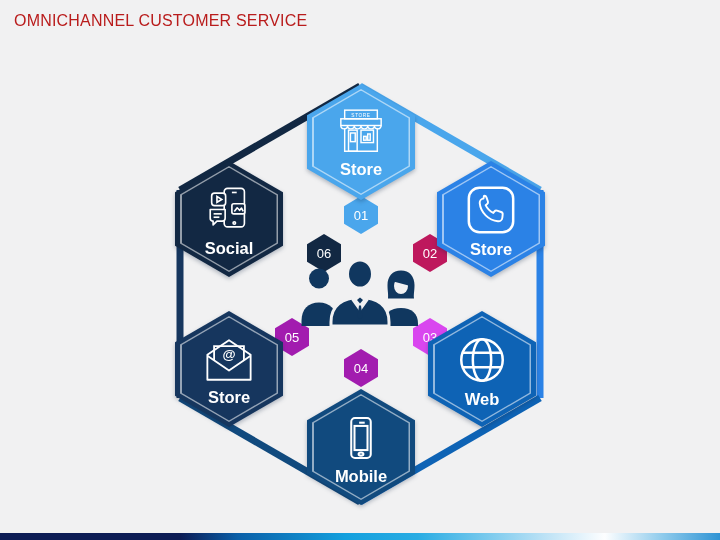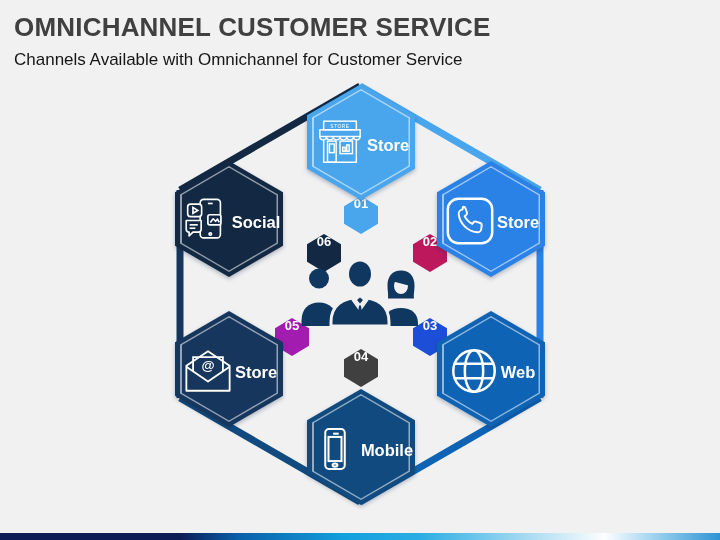--- a/index.html
+++ b/index.html
@@ -2,74 +2,73 @@
 <html><head>
 <meta charset="utf-8">
 <style>
   html,body{margin:0;padding:0;}
   body{
     width:720px;height:540px;position:relative;overflow:hidden;
     font-family:"Liberation Sans", sans-serif;
     background:#F1F1F2;
   }
   .header{position:absolute;left:14px;top:12px;}
-  .title{font-size:26px;font-weight:700;color:#404040;letter-spacing:0.2px;}
+  .title{font-size:16px;font-weight:400;color:#b91c1c;letter-spacing:0.2px;}
   .subtitle{font-size:17px;font-weight:400;color:#161616;margin-top:7px;}
 
   .ring{position:absolute;left:0;top:0;z-index:1;}
 
   .hex{position:absolute;width:108px;height:116px;z-index:3;
        filter:drop-shadow(0 2px 2px rgba(20,40,70,0.3));}
   .hex-layer{position:absolute;
        clip-path:polygon(50% 0,100% 27%,100% 73%,50% 100%,0 73%,0 27%);}
   .hex-base{inset:0;}
   .hex-outline{inset:5px;background:rgba(255,255,255,0.55);}
   .hex-fill{inset:6.5px;}
-  .hex-content{position:absolute;inset:0;display:flex;flex-direction:row;
+  .hex-content{position:absolute;inset:0;display:flex;flex-direction:column;
        align-items:center;justify-content:center;padding-top:4px;}
   .hex-label{color:#fff;font-weight:700;font-size:16.5px;margin-top:3px;}
 
   .badge{position:absolute;width:34px;height:38px;z-index:2;
        clip-path:polygon(50% 0,100% 27%,100% 73%,50% 100%,0 73%,0 27%);
-       display:flex;justify-content:center;
-       color:#fff;font-weight:700;font-size:13px;}
+       display:flex;align-items:center;justify-content:center;
+       color:#fff;font-weight:400;font-size:13px;}
 
   .people{position:absolute;left:298px;top:258px;z-index:3;}
 
   .footer-bar{position:absolute;left:0;bottom:0;width:720px;height:7px;z-index:5;}
 
   .node-icon{display:block;}
 </style>
 </head>
 <body style="background: rgb(241, 241, 242);">
 
 <div class="header">
   <div class="title">OMNICHANNEL CUSTOMER SERVICE</div>
-  <div class="subtitle">Channels Available with Omnichannel for Customer Service</div>
 </div>
 
 <svg class="ring" width="720" height="540" viewBox="0 0 720 540">
   <line x1="180" y1="190" x2="360" y2="86" stroke-width="7" stroke="#122843"></line>
   <line x1="360" y1="86" x2="540" y2="190" stroke-width="7" stroke="#4AA6EC"></line>
   <line x1="540" y1="190" x2="540" y2="398" stroke-width="7" stroke="#2B82E6"></line>
   <line x1="540" y1="398" x2="360" y2="502" stroke-width="7" stroke="#0E63B5"></line>
   <line x1="360" y1="502" x2="180" y2="398" stroke-width="7" stroke="#114A7E"></line>
   <line x1="180" y1="398" x2="180" y2="190" stroke-width="7" stroke="#16365E"></line>
 </svg>
 
 <div class="badge" style="left: 344px; top: 196px; background: rgb(74, 166, 236);">
     <span>01</span>
   </div>
 <div class="badge" style="left: 413px; top: 234px; background: #be185d;">
     <span>02</span>
   </div>
-<div class="badge" style="left: 413px; top: 318px; background: #1d4ed8;">
+<div class="badge" style="left: 413px; top: 318px; background: #d946ef;">
     <span>03</span>
   </div>
-<div class="badge" style="left: 344px; top: 349px; background: #404040;">
+<div class="badge" style="left: 344px; top: 349px; background: #a21caf;">
     <span>04</span>
   </div>
 <div class="badge" style="left: 275px; top: 318px; background: #a21caf;">
     <span>05</span>
   </div>
 <div class="badge" style="left: 275px; top: 234px; background: rgb(18, 40, 67); margin-left: 32px;">
     <span>06</span>
   </div>
 
 <div class="hex" style="left:307px;top:84px">
@@ -99,21 +98,21 @@
   <div class="hex-layer hex-fill" style="background: rgb(43, 130, 230);"></div>
   <div class="hex-content">
     <svg class="node-icon" width="54" height="54" viewBox="0 0 56 56" fill="none" stroke="#fff">
       <rect x="5" y="5" width="46" height="46" rx="11" stroke-width="2.6"></rect>
       <path stroke-width="2" stroke-linejoin="round" d="M20.2,16.2 c-2.3,0.2 -4.1,2.2 -3.9,4.6 c0.9,9.6 9.3,18 18.9,18.9 c2.4,0.2 4.4,-1.6 4.6,-3.9 l0.3,-3.1 c0.2,-1.1 -0.5,-2.2 -1.6,-2.6 l-4.3,-1.5 c-1,-0.3 -2,0 -2.6,0.8 l-1.2,1.6 c-3.5,-1.7 -6.3,-4.5 -8,-8 l1.6,-1.2 c0.8,-0.6 1.1,-1.7 0.8,-2.6 l-1.5,-4.3 c-0.4,-1.1 -1.5,-1.8 -2.6,-1.6 z"></path>
     </svg>
     <div class="hex-label">Store</div>
   </div>
 </div>
 
-<div class="hex" style="left:437px;top:311px">
+<div class="hex" style="left:428px;top:311px">
   <div class="hex-layer hex-base" style="background: rgb(14, 99, 181);"></div>
   <div class="hex-layer hex-outline"></div>
   <div class="hex-layer hex-fill" style="background: rgb(14, 99, 181);"></div>
   <div class="hex-content">
     <svg class="node-icon" width="54" height="54" viewBox="0 0 56 56" fill="none" stroke="#fff" stroke-width="2.6">
       <circle cx="28" cy="28" r="21.5"></circle>
       <ellipse cx="28" cy="28" rx="9.5" ry="21.5"></ellipse>
       <line x1="8" y1="20.5" x2="48" y2="20.5"></line>
       <line x1="8" y1="35.5" x2="48" y2="35.5"></line>
     </svg>

